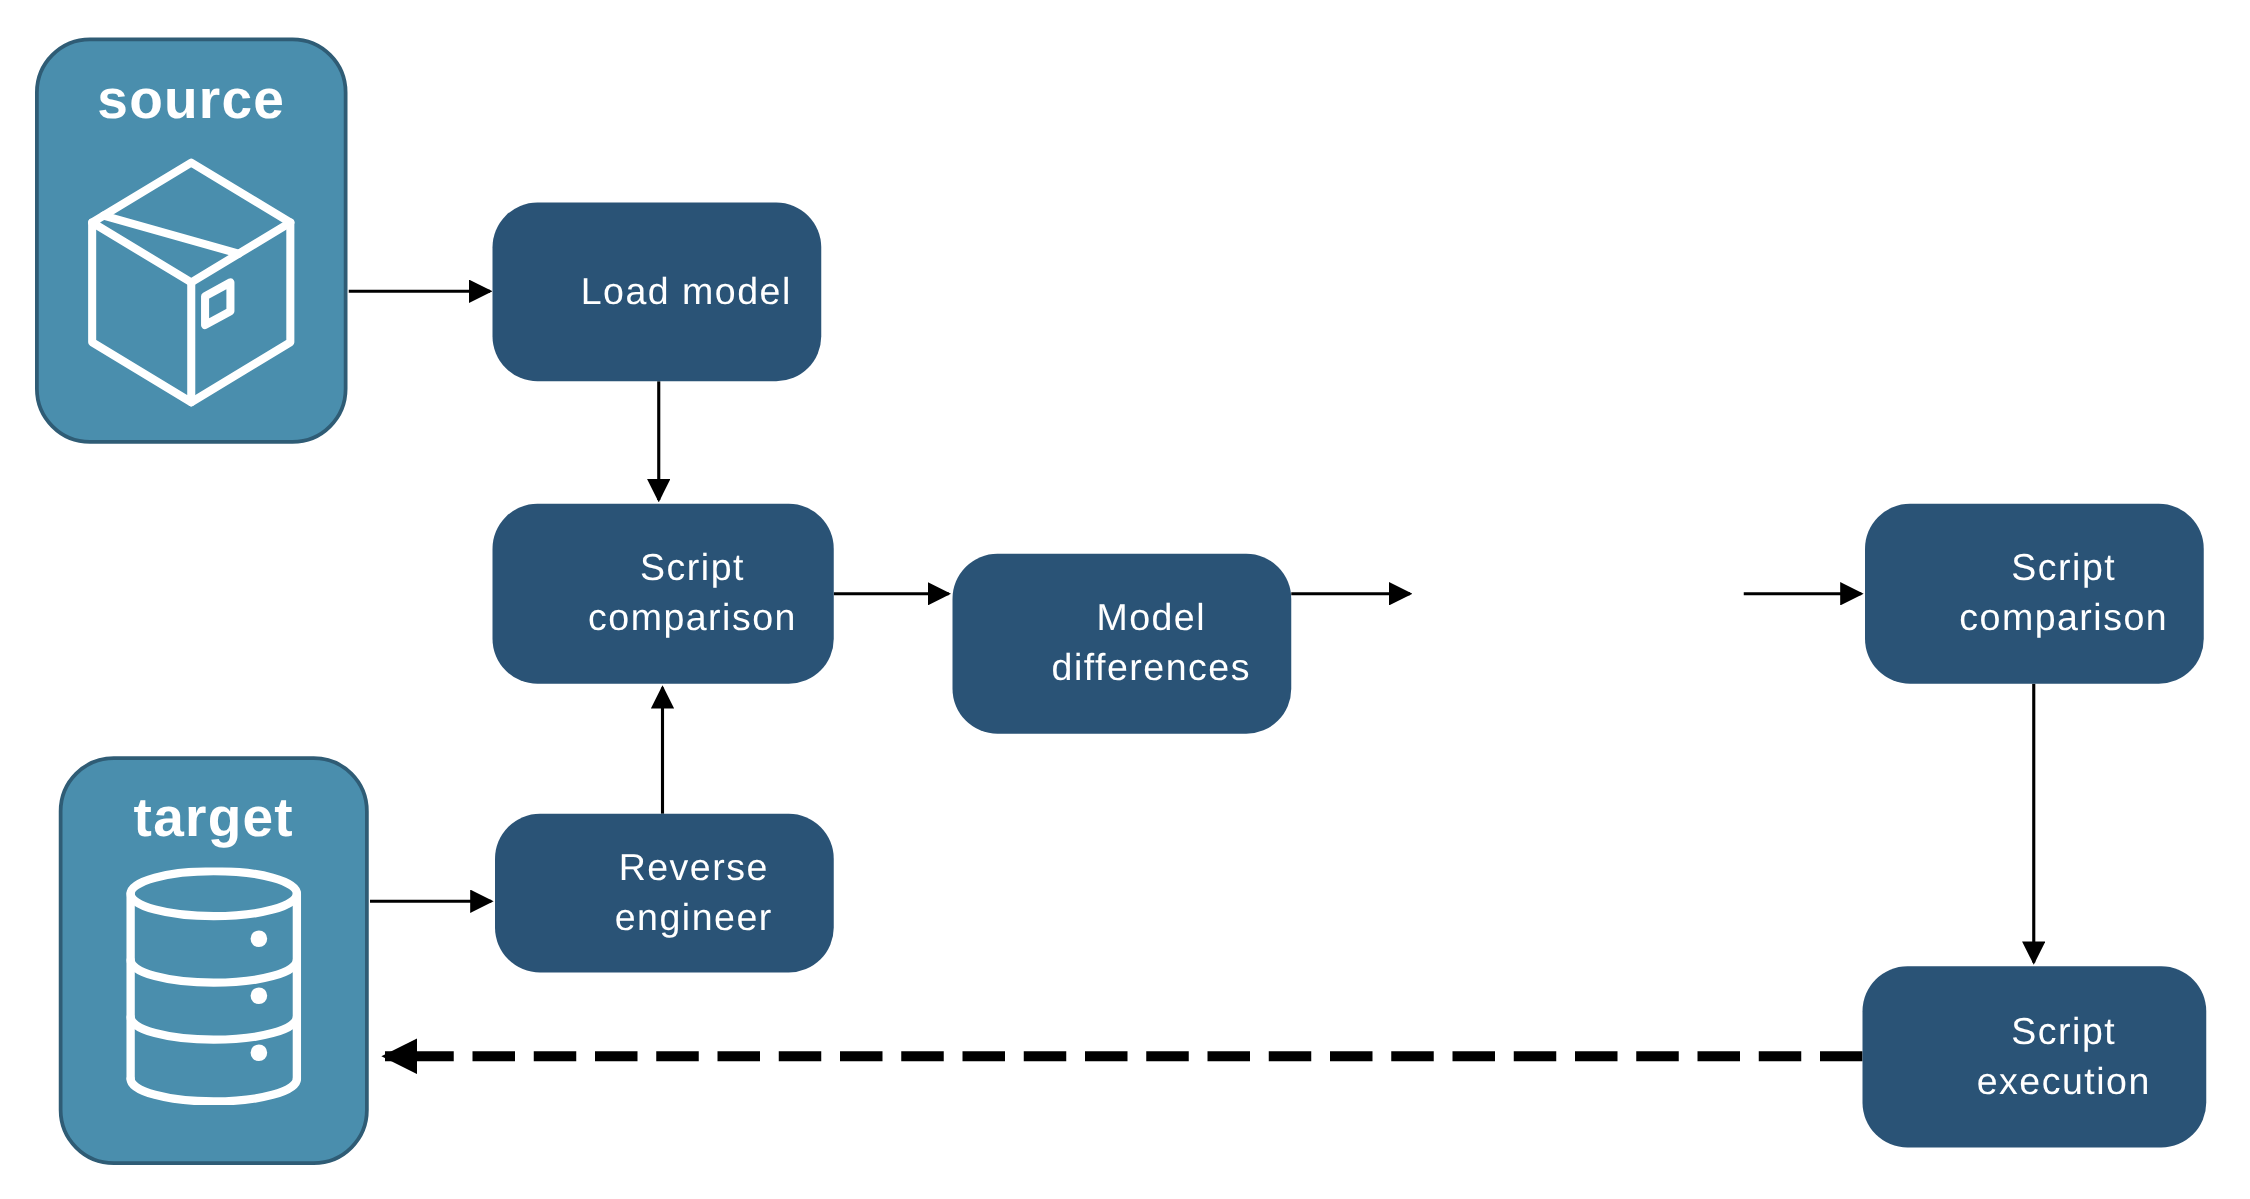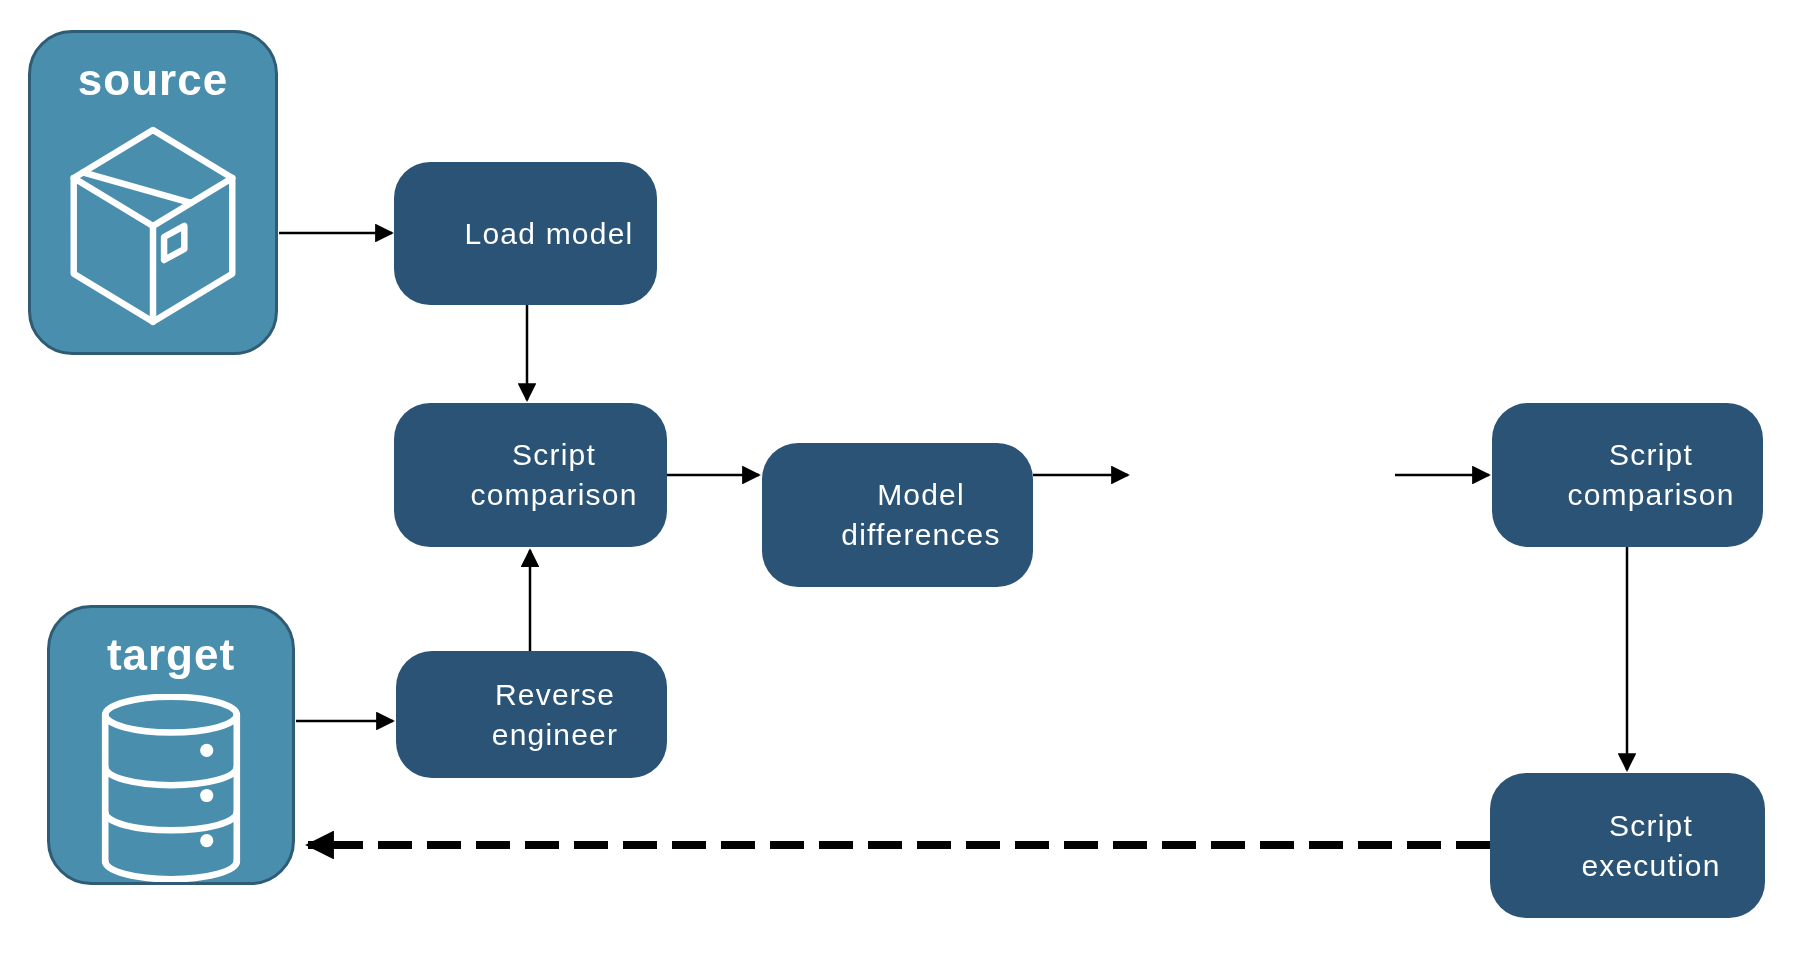--- a/index.html
+++ b/index.html
@@ -106,21 +106,21 @@
     <div class="endpoint-label">source</div>
     <svg class="icon" width="190" height="212" viewBox="0 0 200 230" stroke-width="7" stroke-linejoin="round" stroke-linecap="round">
       <path d="M100,12 L186,64 L100,116 L14,64 Z"></path>
       <path d="M14,64 L14,168 L100,220 L100,116"></path>
       <path d="M186,64 L186,168 L100,220"></path>
       <path d="M24,58 L141,91"></path>
       <polygon points="112,128 134,116 134,141 112,153"></polygon>
     </svg>
   </div>
 
-  <div class="endpoint" style="left:47px; top:605px; width:248px; height:280px;text-align:right;">
+  <div class="endpoint" style="left:47px; top:605px; width:248px; height:327px;text-align:right;">
     <div class="endpoint-label">target</div>
     <svg class="icon" width="152" height="190" viewBox="0 0 160 200" stroke-width="7" stroke-linecap="round">
       <ellipse cx="80" cy="22" rx="70" ry="19"></ellipse>
       <path d="M10,22 L10,178"></path>
       <path d="M150,22 L150,178"></path>
       <path d="M10,178 A70,19 0 0 0 150,178"></path>
       <path d="M10,78 A70,19 0 0 0 150,78"></path>
       <path d="M10,126 A70,19 0 0 0 150,126"></path>
       <circle class="dot" cx="118" cy="60" r="7"></circle>
       <circle class="dot" cx="118" cy="108" r="7"></circle>

